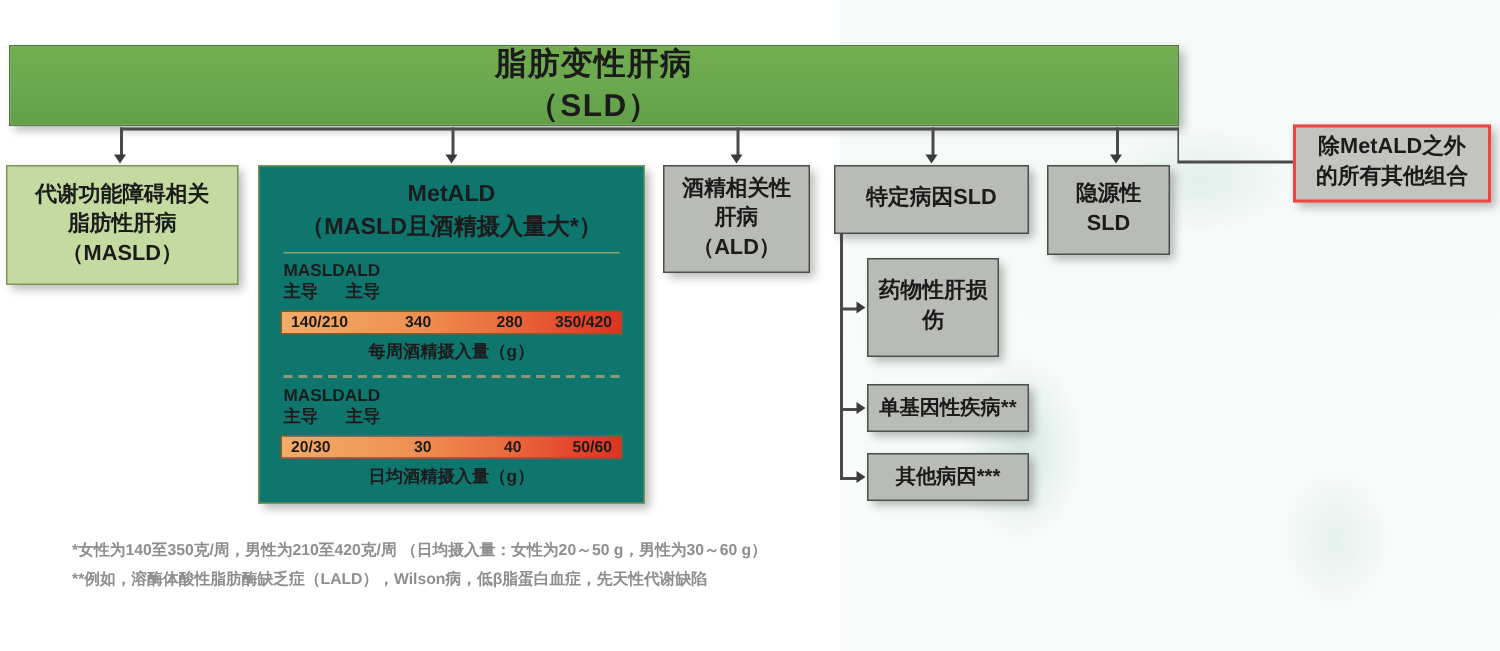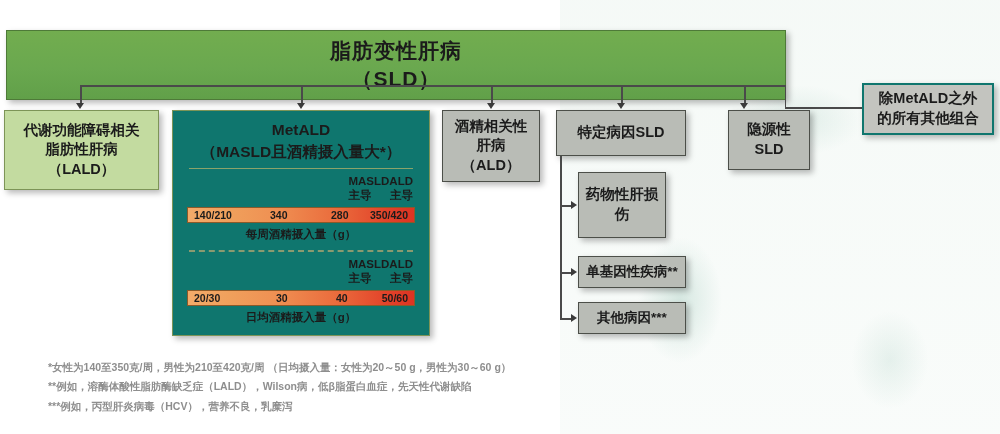--- a/index.html
+++ b/index.html
@@ -59,21 +59,21 @@
     border: 1px solid #7d9457;
     font-size: 14.5px;
   }
   .grey {
     background: #b9bcb6;
     border: 1.5px solid #4c4f49;
     font-size: 14.5px;
   }
   .grey-dark-border {
     background: #c3c4bf;
-    border: 2px solid #0f766e;
+    border: 2px solid #ef4444;
     font-size: 14.5px;
   }
 
   
   .metald {
     position: absolute;
     box-sizing: border-box;
     background: #0f766e;
     border: 1px solid #7d9457;
     box-shadow: 3px 3px 6px rgba(0,0,0,0.28);
@@ -95,21 +95,21 @@
     border-top: 1px solid #8aa36a;
     margin: 2px 2px 6px 2px;
   }
   .metald-dash {
     height: 0;
     border-top: 2px dashed #8a9a70;
     margin: 8px 2px 6px 2px;
   }
   .poles {
     display: flex;
-    justify-content: flex-end;
+    justify-content: flex-start;
     font-size: 11.5px;
     font-weight: bold;
     color: #1b1b1b;
     line-height: 1.2;
     padding: 0 2px 4px 2px;
   }
   .pole { text-align: left; }
   .pole.right { text-align: right; }
 
   .gradbar {
@@ -171,21 +171,21 @@
   }
   .footnotes div { white-space: nowrap; }
 </style>
 </head>
 <body>
 
 <div id="canvas">
 
   <div class="watermark"></div>
 
-  <div class="box green-banner" style="left:6px; top:30px; width:780px; height:70px; flex-direction:column;">
+  <div class="box green-banner" style="left:6px; top:30px; width:780px; height:54px; flex-direction:column;">
     <div>脂肪变性肝病</div>
     <div>（SLD）</div>
   </div>
 
   <div class="hline" style="left:80px; top:85px; width:706px;"></div>
 
   <div class="vline" style="left:80px; top:85px; height:19px;"></div>
   <div class="arrow-down" style="left:75.5px; top:103px;"></div>
 
   <div class="vline" style="left:301px; top:85px; height:19px;"></div>
@@ -197,21 +197,21 @@
   <div class="vline" style="left:621px; top:85px; height:19px;"></div>
   <div class="arrow-down" style="left:616.5px; top:103px;"></div>
 
   <div class="vline" style="left:744px; top:85px; height:19px;"></div>
   <div class="arrow-down" style="left:739.5px; top:103px;"></div>
 
   <div class="vline" style="left:784.5px; top:85px; height:23px;"></div>
   <div class="hline" style="left:784.5px; top:107px; width:78px;"></div>
 
   <div class="box green-light" style="left:4px; top:110px; width:155px; height:80px; padding:0 12px;">
-    <span>代谢功能障碍相关脂肪性肝病（LALD）</span>
+    <span>代谢功能障碍相关脂肪性肝病（MASLD）</span>
   </div>
 
   <div class="metald" style="left:172px; top:110px; width:258px; height:226px;">
 
     <div class="metald-title">
       <div>MetALD</div>
       <div>（MASLD且酒精摄入量大*）</div>
     </div>
 
     <div class="metald-rule"></div>
@@ -256,21 +256,21 @@
   </div>
 
   <div class="box grey" style="left:442px; top:110px; width:98px; height:72px; padding:4px 8px;">
     <span>酒精相关性肝病（ALD）</span>
   </div>
 
   <div class="box grey" style="left:556px; top:110px; width:130px; height:46px; padding:0 6px;">
     <span>特定病因SLD</span>
   </div>
 
-  <div class="box grey" style="left:728px; top:110px; width:82px; height:60px; padding:0 6px;">
+  <div class="box grey" style="left:698px; top:110px; width:82px; height:60px; padding:0 6px;">
     <span>隐源性SLD</span>
   </div>
 
   <div class="box grey-dark-border" style="left:862px; top:83px; width:132px; height:52px; flex-direction:column; padding:0 6px;">
     <div>除MetALD之外</div>
     <div>的所有其他组合</div>
   </div>
 
   <div class="vline" style="left:560px; top:156px; height:163px;"></div>
 
@@ -291,16 +291,15 @@
     <span>单基因性疾病**</span>
   </div>
 
   <div class="box grey" style="left:578px; top:302px; width:108px; height:32px; padding:0 4px; font-size:13.5px;">
     <span>其他病因***</span>
   </div>
 
   <div class="footnotes">
     <div>*女性为140至350克/周，男性为210至420克/周 （日均摄入量：女性为20～50 g，男性为30～60 g）</div>
     <div>**例如，溶酶体酸性脂肪酶缺乏症（LALD），Wilson病，低β脂蛋白血症，先天性代谢缺陷</div>
-    <div>***例如，丙型肝炎病毒（HCV），营养不良，乳糜泻</div>
   </div>
 
 </div>
 
 </body></html>

